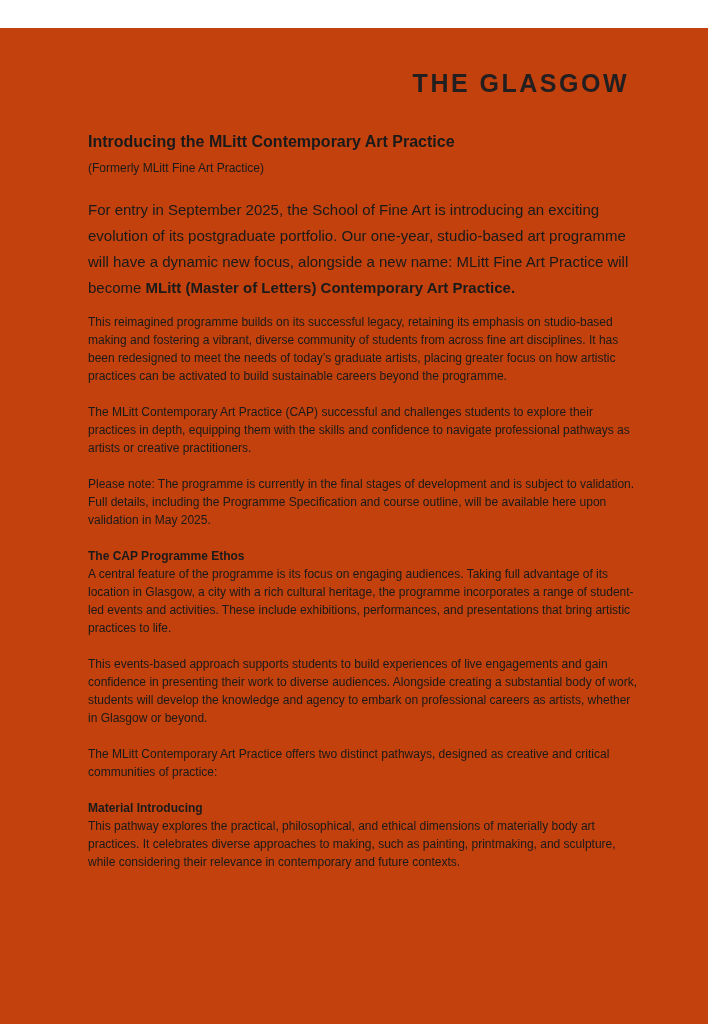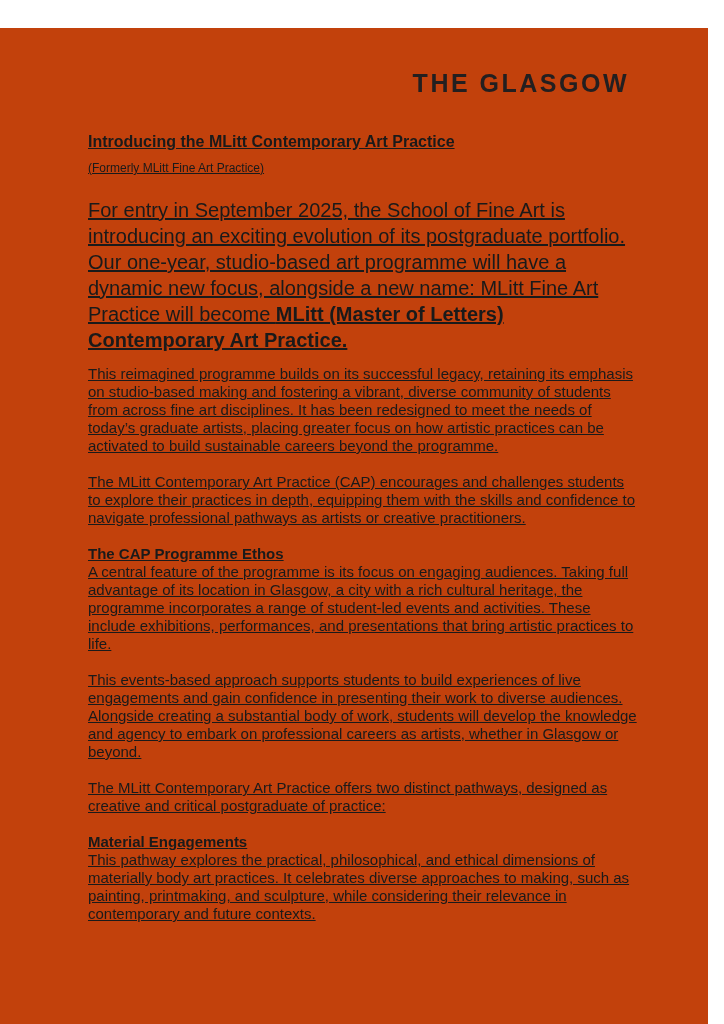--- a/index.html
+++ b/index.html
@@ -63,43 +63,42 @@
     line-height: 9px;
     font-weight: bold;
   }
 
   
   .content {
     position: absolute;
     left: 88px;
     top: 101px;
     width: 552px;
-    text-decoration: underline;
   }
   .doc-title {
     font-size: 16px;
     line-height: 26px;
     font-weight: bold;
   }
   .doc-subtitle {
     font-size: 12px;
     line-height: 26px;
     font-weight: normal;
   }
   .intro {
     margin-top: 16px;
-    font-size: 20px;
+    font-size: 15px;
     line-height: 26px;
   }
   .intro .bold-run {
     font-weight: bold;
   }
   .blocks {
     margin-top: 12px;
-    font-size: 15px;
+    font-size: 12px;
     line-height: 18px;
   }
   .blk {
     margin: 0 0 18px 0;
   }
   .blk-h {
     font-weight: bold;
   }
 </style>
 </head>
@@ -119,37 +118,40 @@
 
     <div class="intro"><span>For entry in September 2025, the School of Fine Art is introducing an exciting evolution of its postgraduate portfolio. Our one-year, studio-based art programme will have a dynamic new focus, alongside a new name: MLitt Fine Art Practice will become </span><span class="bold-run">MLitt (Master of Letters) Contemporary Art Practice.</span></div>
 
     <div class="blocks">
 
       <div class="blk">
         <div class="blk-t">This reimagined programme builds on its successful legacy, retaining its emphasis on studio-based making and fostering a vibrant, diverse community of students from across fine art disciplines. It has been redesigned to meet the needs of today’s graduate artists, placing greater focus on how artistic practices can be activated to build sustainable careers beyond the programme.</div>
       </div>
 
       <div class="blk">
-        <div class="blk-t">The MLitt Contemporary Art Practice (CAP) encourages and challenges students to explore their practices in depth, equipping them with the skills and confidence to navigate professional pathways as artists or creative practitioners.</div>
+        <div class="blk-t">The MLitt Contemporary Art Practice (CAP) successful and challenges students to explore their practices in depth, equipping them with the skills and confidence to navigate professional pathways as artists or creative practitioners.</div>
       </div>
 
+      <div class="blk">
+        <div class="blk-t">Please note: The programme is currently in the final stages of development and is subject to validation. Full details, including the Programme Specification and course outline, will be available here upon validation in May 2025.</div>
+      </div>
 
       <div class="blk">
         <div class="blk-h">The CAP Programme Ethos</div>
         <div class="blk-t">A central feature of the programme is its focus on engaging audiences. Taking full advantage of its location in Glasgow, a city with a rich cultural heritage, the programme incorporates a range of student-led events and activities. These include exhibitions, performances, and presentations that bring artistic practices to life.</div>
       </div>
 
       <div class="blk">
         <div class="blk-t">This events-based approach supports students to build experiences of live engagements and gain confidence in presenting their work to diverse audiences. Alongside creating a substantial body of work, students will develop the knowledge and agency to embark on professional careers as artists, whether in Glasgow or beyond.</div>
       </div>
 
       <div class="blk">
-        <div class="blk-t">The MLitt Contemporary Art Practice offers two distinct pathways, designed as creative and critical postgraduate of practice:</div>
+        <div class="blk-t">The MLitt Contemporary Art Practice offers two distinct pathways, designed as creative and critical communities of practice:</div>
       </div>
 
       <div class="blk">
-        <div class="blk-h">Material Engagements</div>
+        <div class="blk-h">Material Introducing</div>
         <div class="blk-t">This pathway explores the practical, philosophical, and ethical dimensions of materially body art practices. It celebrates diverse approaches to making, such as painting, printmaking, and sculpture, while considering their relevance in contemporary and future contexts.</div>
       </div>
 
     </div>
   </div>
 </div>
 
 </body></html>

